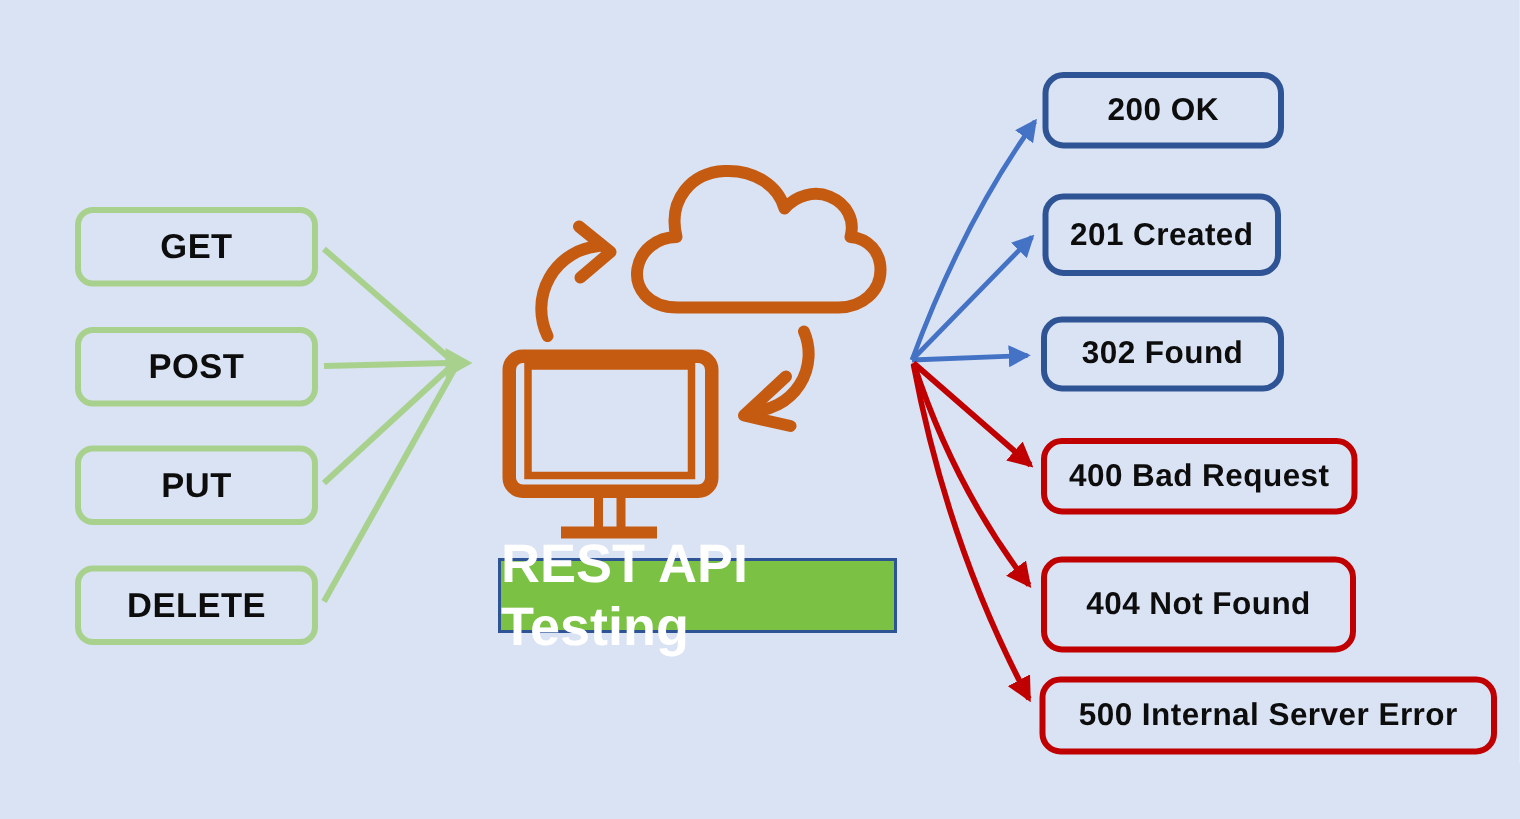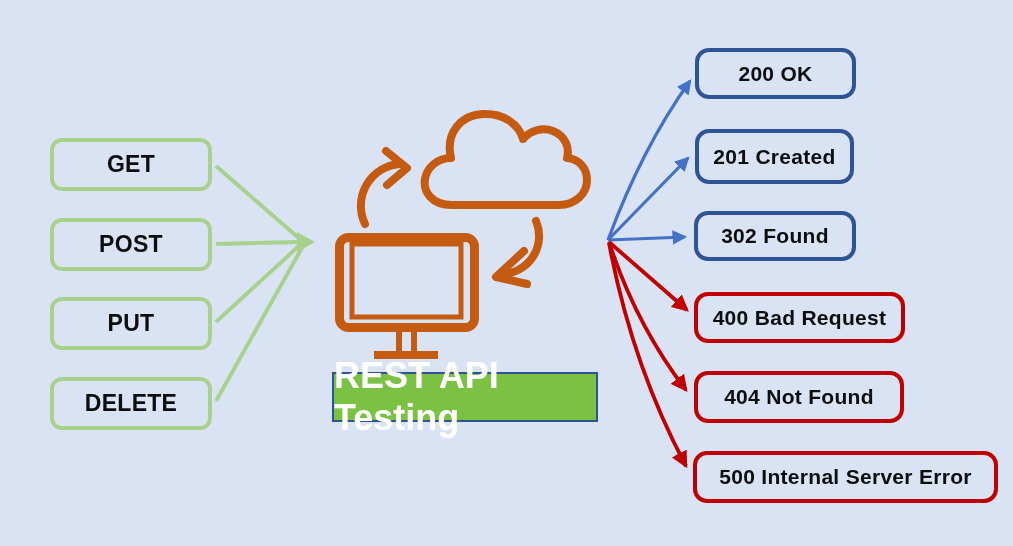--- a/index.html
+++ b/index.html
@@ -32,21 +32,21 @@
   .status{
     border-radius:14px;
     font-size:21px;
   }
   .status.success{border:4px solid #2f5496;}
   .status.error{border:4px solid #c00000;}
   #box-200{left:695px;top:48px;width:161px;height:51px;}
   #box-201{left:695px;top:129px;width:159px;height:55px;}
   #box-302{left:694px;top:211px;width:162px;height:50px;justify-content:center;}
   #box-400{left:694px;top:292px;width:211px;height:51px;}
-  #box-404{left:694px;top:371px;width:210px;height:52px;}
+  #box-404{left:694px;top:371px;width:210px;height:64px;}
   #box-500{left:693px;top:451px;width:305px;height:52px;}
   .title-box{
     position:absolute;left:332px;top:372px;width:266px;height:50px;
     box-sizing:border-box;
     background:#7bc143;border:2px solid #2f5496;
     display:flex;align-items:center;justify-content:center;
     color:#ffffff;font-weight:bold;font-size:36px;
   }
 </style>
 </head>

